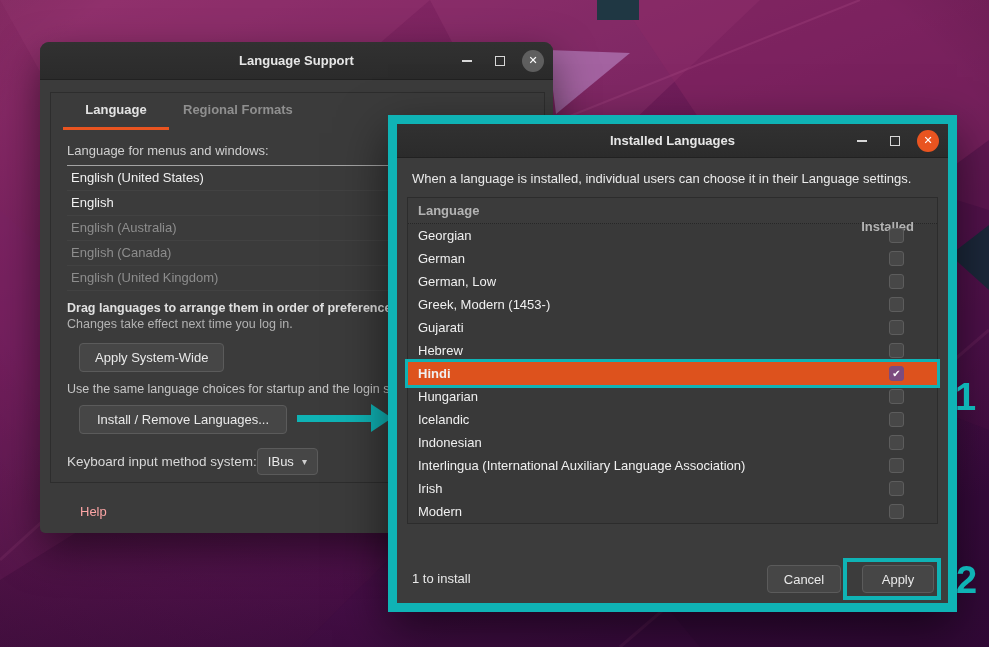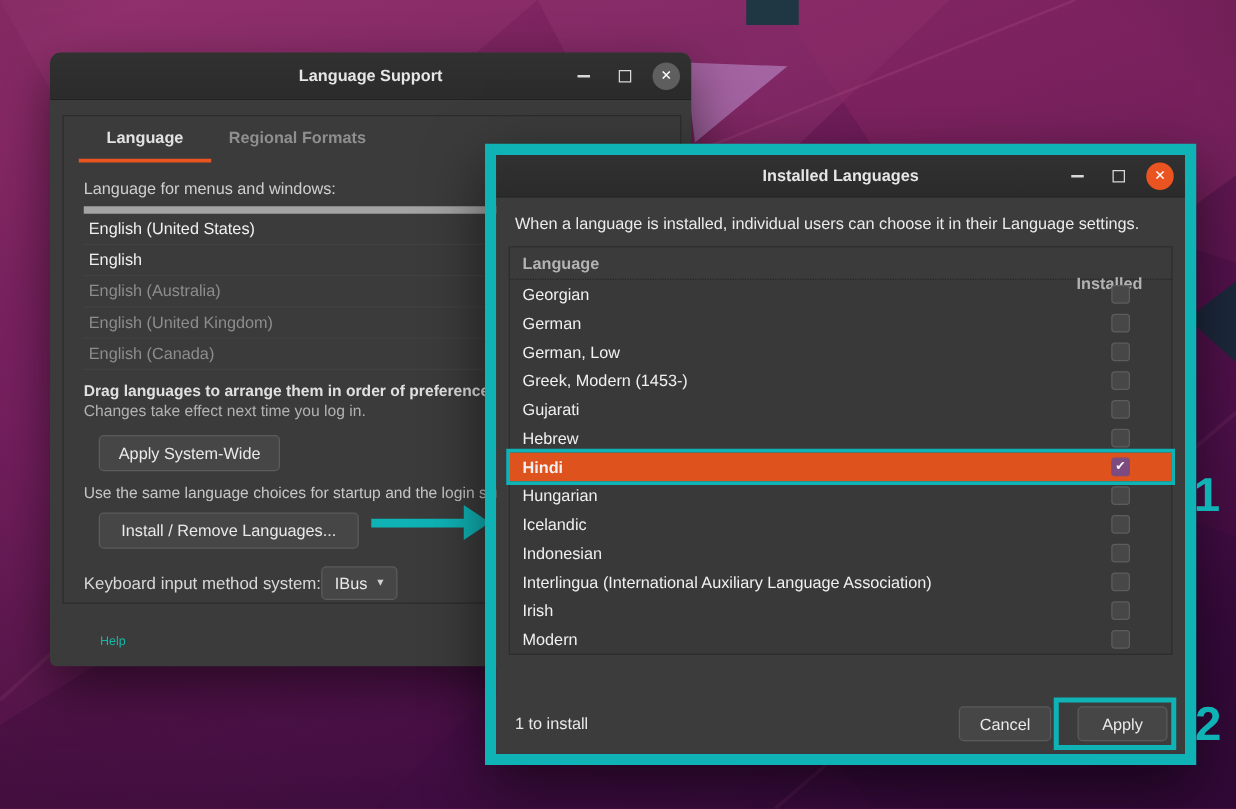--- a/index.html
+++ b/index.html
@@ -47,38 +47,38 @@
     position:absolute;left:10px;top:50px;width:495px;height:391px;
     border:1px solid #2d2d2d;padding:0 16px;
   }
   .tabs{display:flex;height:37px;margin:0 -4px;}
   .tab{
     min-width:106px;padding:0 14px;text-align:center;line-height:33px;
     font-size:13px;font-weight:700;color:#8f8f8f;border-bottom:3px solid transparent;
   }
   .tab.active{color:#e2e2e2;border-bottom-color:var(--orange);}
   .field-label{margin-top:13px;font-size:13px;color:#cfcfcf;}
-  .pref-list{margin-top:7px;border-top:6px solid #a3a3a3;}
+  .pref-list{margin-top:7px;border-top:1px solid #a3a3a3;}
   .pref-row{
     height:25px;line-height:24px;padding-left:4px;font-size:13px;color:#f0f0f0;
     border-bottom:1px solid #424242;white-space:nowrap;overflow:hidden;
   }
   .pref-row.disabled{color:#8d8d8d;}
   .drag-hint{margin-top:10px;font-size:12.5px;font-weight:700;color:#e0e0e0;}
   .drag-note{margin-top:2px;font-size:12.5px;color:#b2b2b2;}
   .apply-sw{margin-top:12px;padding:6px 15px;}
   .startup-note{margin-top:10px;font-size:12.5px;color:#c6c6c6;white-space:nowrap;overflow:hidden;}
   .install-remove{margin-top:9px;padding:6px 17px;}
   .kb-row{margin-top:14px;display:flex;align-items:center;font-size:13.5px;color:#d8d8d8;}
   .combo{
     background:#464646;border:1px solid #5b5b5b;border-radius:4px;
     padding:5px 10px;font-size:13px;color:#e9e9e9;display:flex;align-items:center;gap:8px;
   }
   .combo .caret{font-size:10px;color:#cfcfcf;}
-  .help-btn{position:absolute;left:40px;bottom:14px;font-size:10px;color:#14b8a6;}
+  .help-btn{position:absolute;left:40px;bottom:14px;font-size:13px;color:#fca5a5;}
 
   
   .annotation-arrow{position:absolute;left:297px;top:403px;width:96px;height:30px;}
   .arrow-shaft{position:absolute;left:0;top:12px;width:76px;height:7px;background:var(--cyan);}
   .arrow-head{
     position:absolute;left:74px;top:1px;width:0;height:0;
     border-left:21px solid var(--cyan);
     border-top:14px solid transparent;border-bottom:14px solid transparent;
   }
 
@@ -180,22 +180,22 @@
       <div class="tab active">Language</div>
       <div class="tab">Regional Formats</div>
     </div>
 
     <div class="field-label">Language for menus and windows:</div>
 
     <div class="pref-list">
         <div class="pref-row">English (United States)</div>
         <div class="pref-row">English</div>
         <div class="pref-row disabled">English (Australia)</div>
+        <div class="pref-row disabled">English (Canada)</div>
         <div class="pref-row disabled">English (United Kingdom)</div>
-        <div class="pref-row disabled">English (Canada)</div>
       </div>
 
     <div class="drag-hint">Drag languages to arrange them in order of preference.</div>
     <div class="drag-note">Changes take effect next time you log in.</div>
 
     <button class="btn apply-sw">Apply System-Wide</button>
 
     <div class="startup-note">Use the same language choices for startup and the login screen.</div>
 
     <button class="btn install-remove">Install / Remove Languages...</button>

